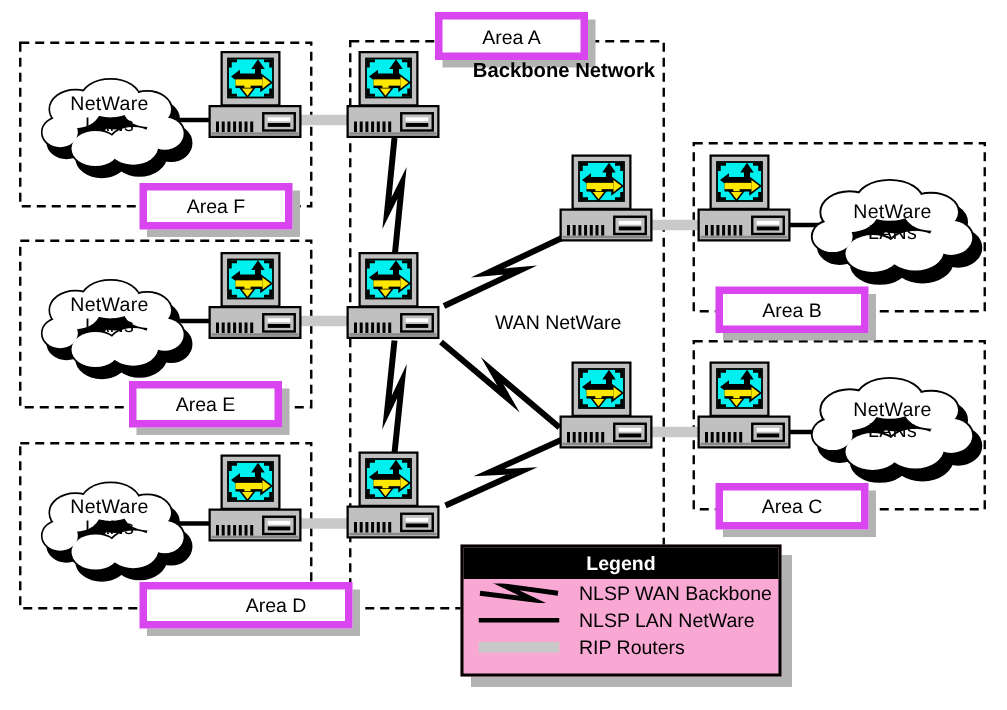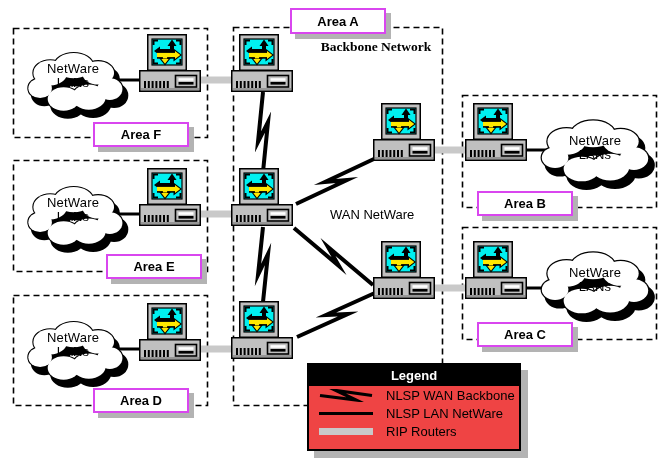--- a/index.html
+++ b/index.html
@@ -3,32 +3,32 @@
 <meta charset="utf-8">
 <style>
   html,body{margin:0;padding:0;background:#fff;}
   #stage{
     position:relative;width:671px;height:473px;background:#fff;overflow:hidden;
     font-family:"Liberation Sans",sans-serif;color:#000;
   }
   #diagram-svg{position:absolute;left:0;top:0;z-index:1;}
   .overlay{position:absolute;z-index:2;}
   .area-label{
-    background:#fff;border:2px solid #d946ef;box-shadow:5px 5px 0 #b3b3b3;
+    background:#fff;border:5px solid #d946ef;box-shadow:5px 5px 0 #b3b3b3;
     display:flex;align-items:center;justify-content:center;
-    font-weight:bold;font-size:13px;line-height:13px;
+    font-weight:normal;font-size:13px;line-height:13px;
   }
   .cloud-text{
     text-align:center;font-size:13px;line-height:14px;letter-spacing:0.2px;
   }
   .cloud-text span{display:block;}
-  .backbone-name{font-weight:bold;font-size:13.5px;font-family:Liberation Serif, serif;}
+  .backbone-name{font-weight:bold;font-size:13.5px;}
   .wan-caption{font-size:13px;}
   .legend{
-    left:307px;top:363px;width:214px;height:88px;background:#ef4444;
+    left:307px;top:363px;width:214px;height:88px;background:#f9a8d4;
     border:2px solid #000;box-shadow:7px 7px 0 #b3b3b3;box-sizing:border-box;
   }
   .legend-header{
     background:#000;color:#fff;font-weight:bold;font-size:13px;
     height:21px;display:flex;align-items:center;justify-content:center;
   }
   .legend-row{display:flex;align-items:center;height:18px;margin:0 0 0 10px;font-size:13px;}
   .legend-row:first-of-type{margin-top:4px;}
   .legend-sym{width:54px;margin-right:13px;display:flex;align-items:center;}
 </style>
@@ -141,22 +141,22 @@
     <use href="#router-proto" transform="translate(139,303)"></use>
     <use href="#router-proto" transform="translate(231,301)"></use>
     <use href="#router-proto" transform="translate(373,103)"></use>
     <use href="#router-proto" transform="translate(465,103)"></use>
     <use href="#router-proto" transform="translate(373,241)"></use>
     <use href="#router-proto" transform="translate(465,241)"></use>
   </svg>
 
   <div class="overlay area-label" style="left:290px;top:8px;width:92px;height:22px;">Area A</div>
   <div class="overlay area-label" style="left:93px;top:122px;width:92px;height:21px;">Area F</div>
-  <div class="overlay area-label" style="left:106px;top:254px;width:92px;height:21px;">Area E</div>
-  <div class="overlay area-label" style="left:93px;top:388px;width:92px;height:21px;">Area D</div>
+  <div class="overlay area-label" style="left:86px;top:254px;width:92px;height:21px;">Area E</div>
+  <div class="overlay area-label" style="left:93px;top:388px;width:92px;height:21px;padding-left:40px;">Area D</div>
   <div class="overlay area-label" style="left:477px;top:191px;width:92px;height:21px;">Area B</div>
   <div class="overlay area-label" style="left:477px;top:322px;width:92px;height:21px;">Area C</div>
 
   <div class="overlay backbone-name" style="left:306px;top:39px;width:140px;text-align:center;">Backbone Network</div>
   <div class="overlay wan-caption" style="left:330px;top:207px;width:90px;">WAN NetWare</div>
 
   <div class="overlay cloud-text" style="left:28px;top:62px;width:90px;">
     <span>NetWare</span>
       <span>LANs</span>
   </div>

